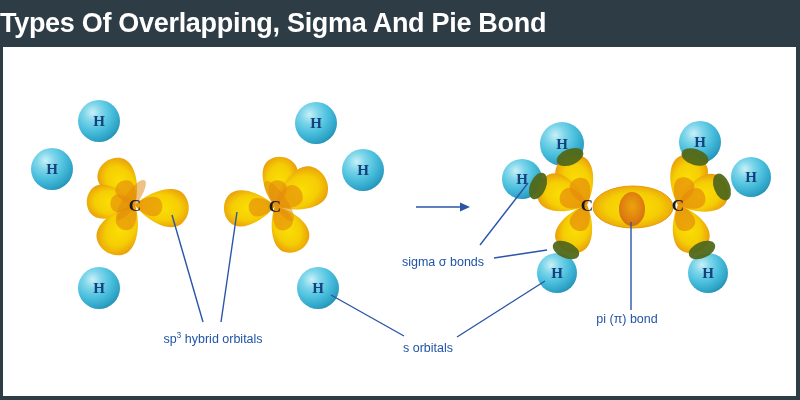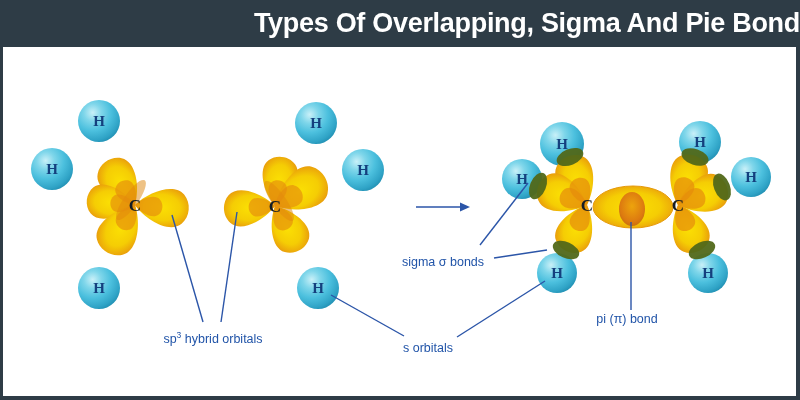--- a/index.html
+++ b/index.html
@@ -2,21 +2,21 @@
 <html><head>
 <meta charset="utf-8">
 <style>
   html,body{margin:0;padding:0;background:#fff;}
   .page{
     position:relative;width:800px;height:400px;overflow:hidden;
     background:#fff;font-family:"Liberation Sans",sans-serif;
   }
   .title-bar{
     position:absolute;left:0;top:0;width:800px;height:47px;
-    background:#2e3c46;display:flex;align-items:center;justify-content:flex-end;
+    background:#2e3c46;display:flex;align-items:center;justify-content:flex-start;
   }
   .title-bar h1{
     margin:0;color:#ffffff;font-size:27px;font-weight:bold;
     letter-spacing:-0.3px;font-family:"Liberation Sans",sans-serif;
   }
   .frame{
     position:absolute;left:0;top:47px;width:800px;height:353px;
     box-sizing:border-box;background:#ffffff;
     border-left:3px solid #2e3c46;border-right:4px solid #2e3c46;border-bottom:4px solid #2e3c46;
   }

